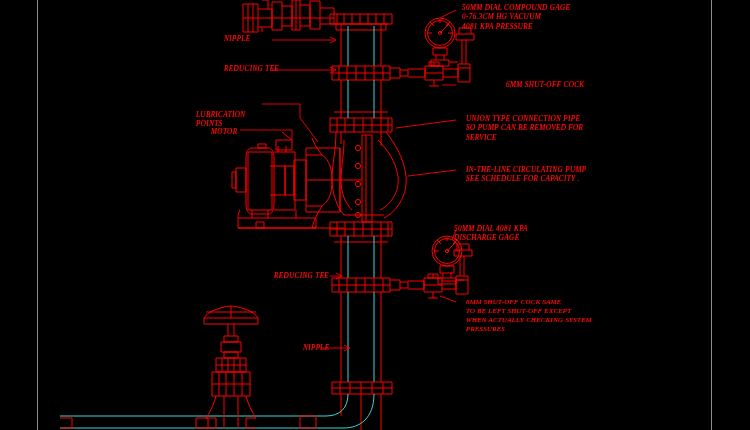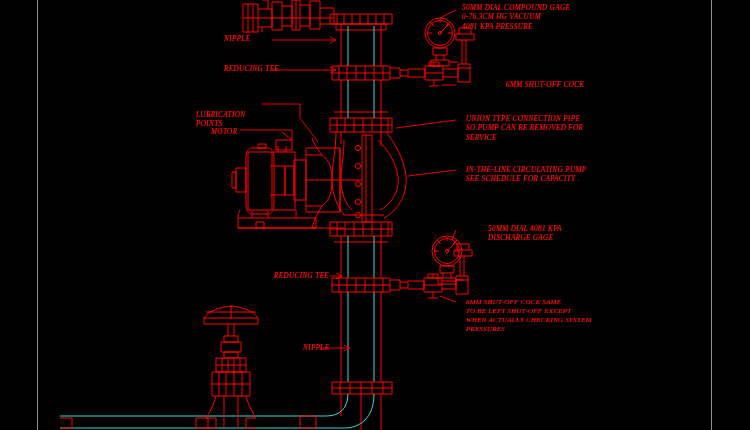--- a/index.html
+++ b/index.html
@@ -311,21 +311,21 @@
 
   <div class="lbl" style="left:211px;top:128px;">MOTOR</div>
 
   <div class="lbl" style="left:466px;top:166px;">IN-THE-LINE CIRCULATING PUMP
 SEE SCHEDULE FOR CAPACITY .</div>
 
   <div class="lbl" style="left:466px;top:115px;">UNION TYPE CONNECTION PIPE
 SO PUMP CAN BE REMOVED FOR
 SERVICE</div>
 
-  <div class="lbl" style="left:488px;top:225px;">50MM DIAL 4081 KPA
+  <div class="lbl" style="left:454px;top:225px;">50MM DIAL 4081 KPA
 DISCHARGE GAGE</div>
 
   <div class="lbl" style="left:274px;top:272px;">REDUCING TEE</div>
 
   <div class="lbl tiny" style="left:466px;top:297px;">6MM SHUT-OFF COCK SAME
 TO BE LEFT SHUT-OFF EXCEPT
 WHEN ACTUALLY CHECKING SYSTEM
 PRESSURES</div>
 
   <div class="lbl" style="left:303px;top:344px;">NIPPLE</div>

